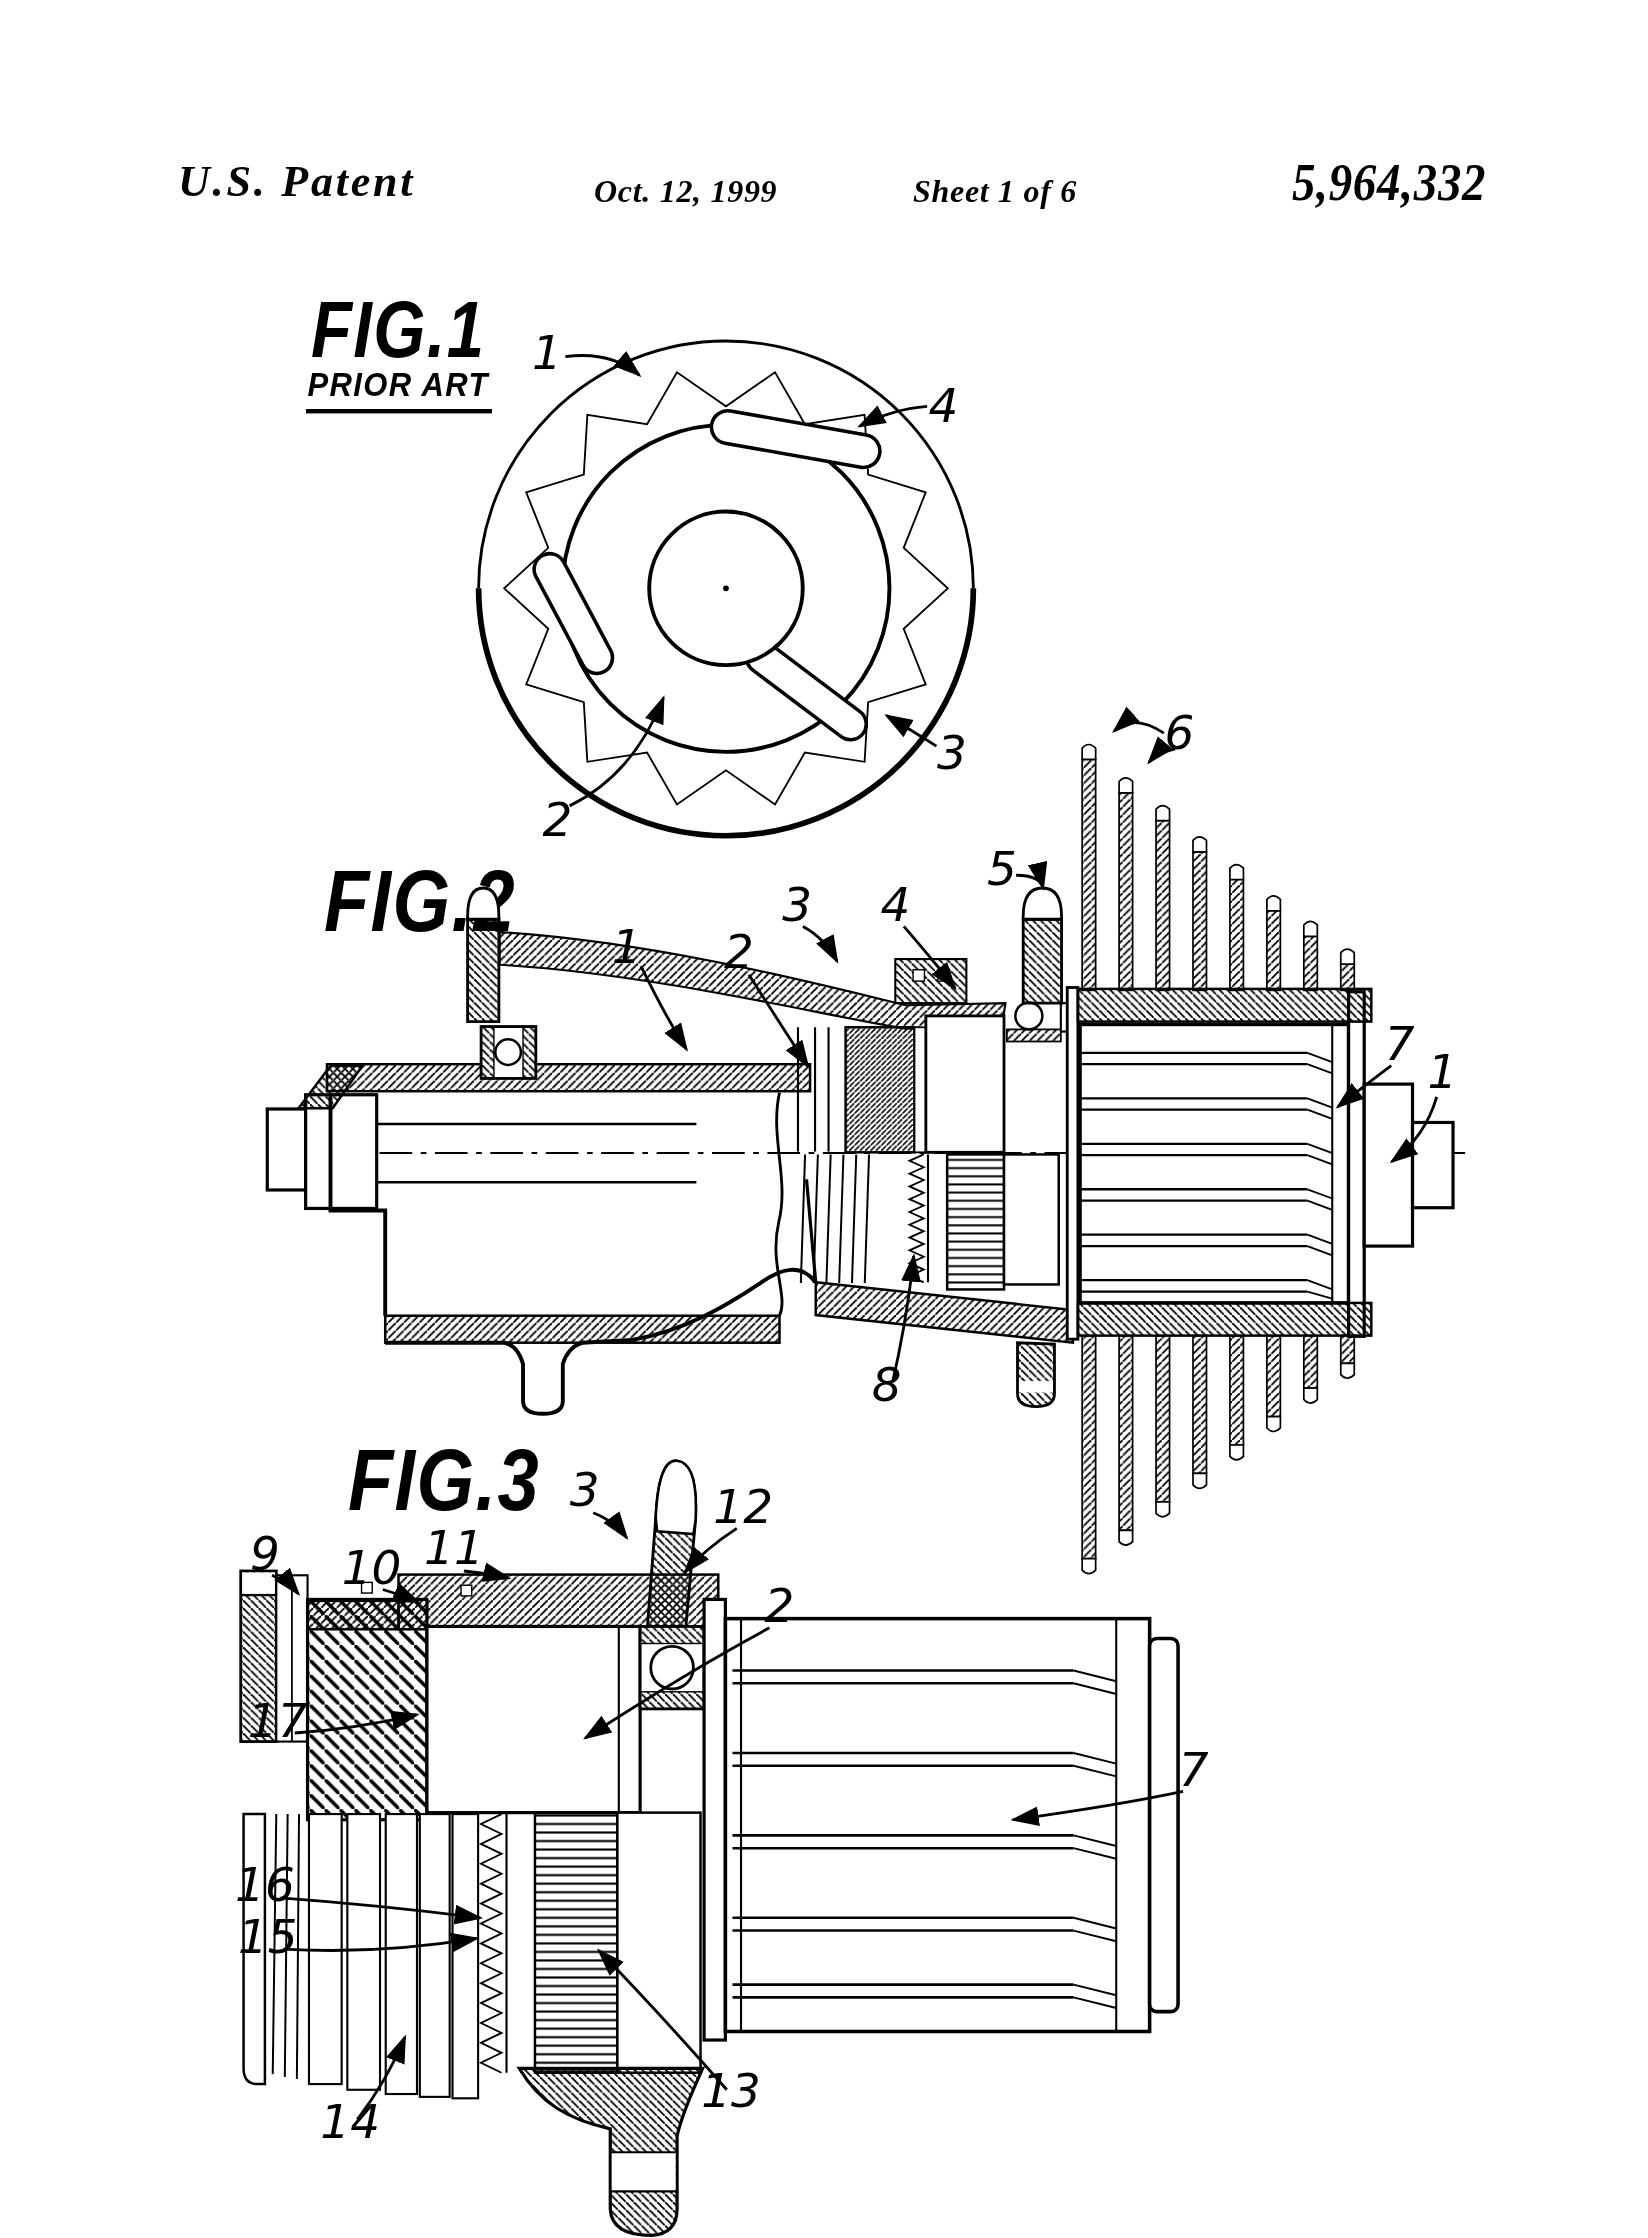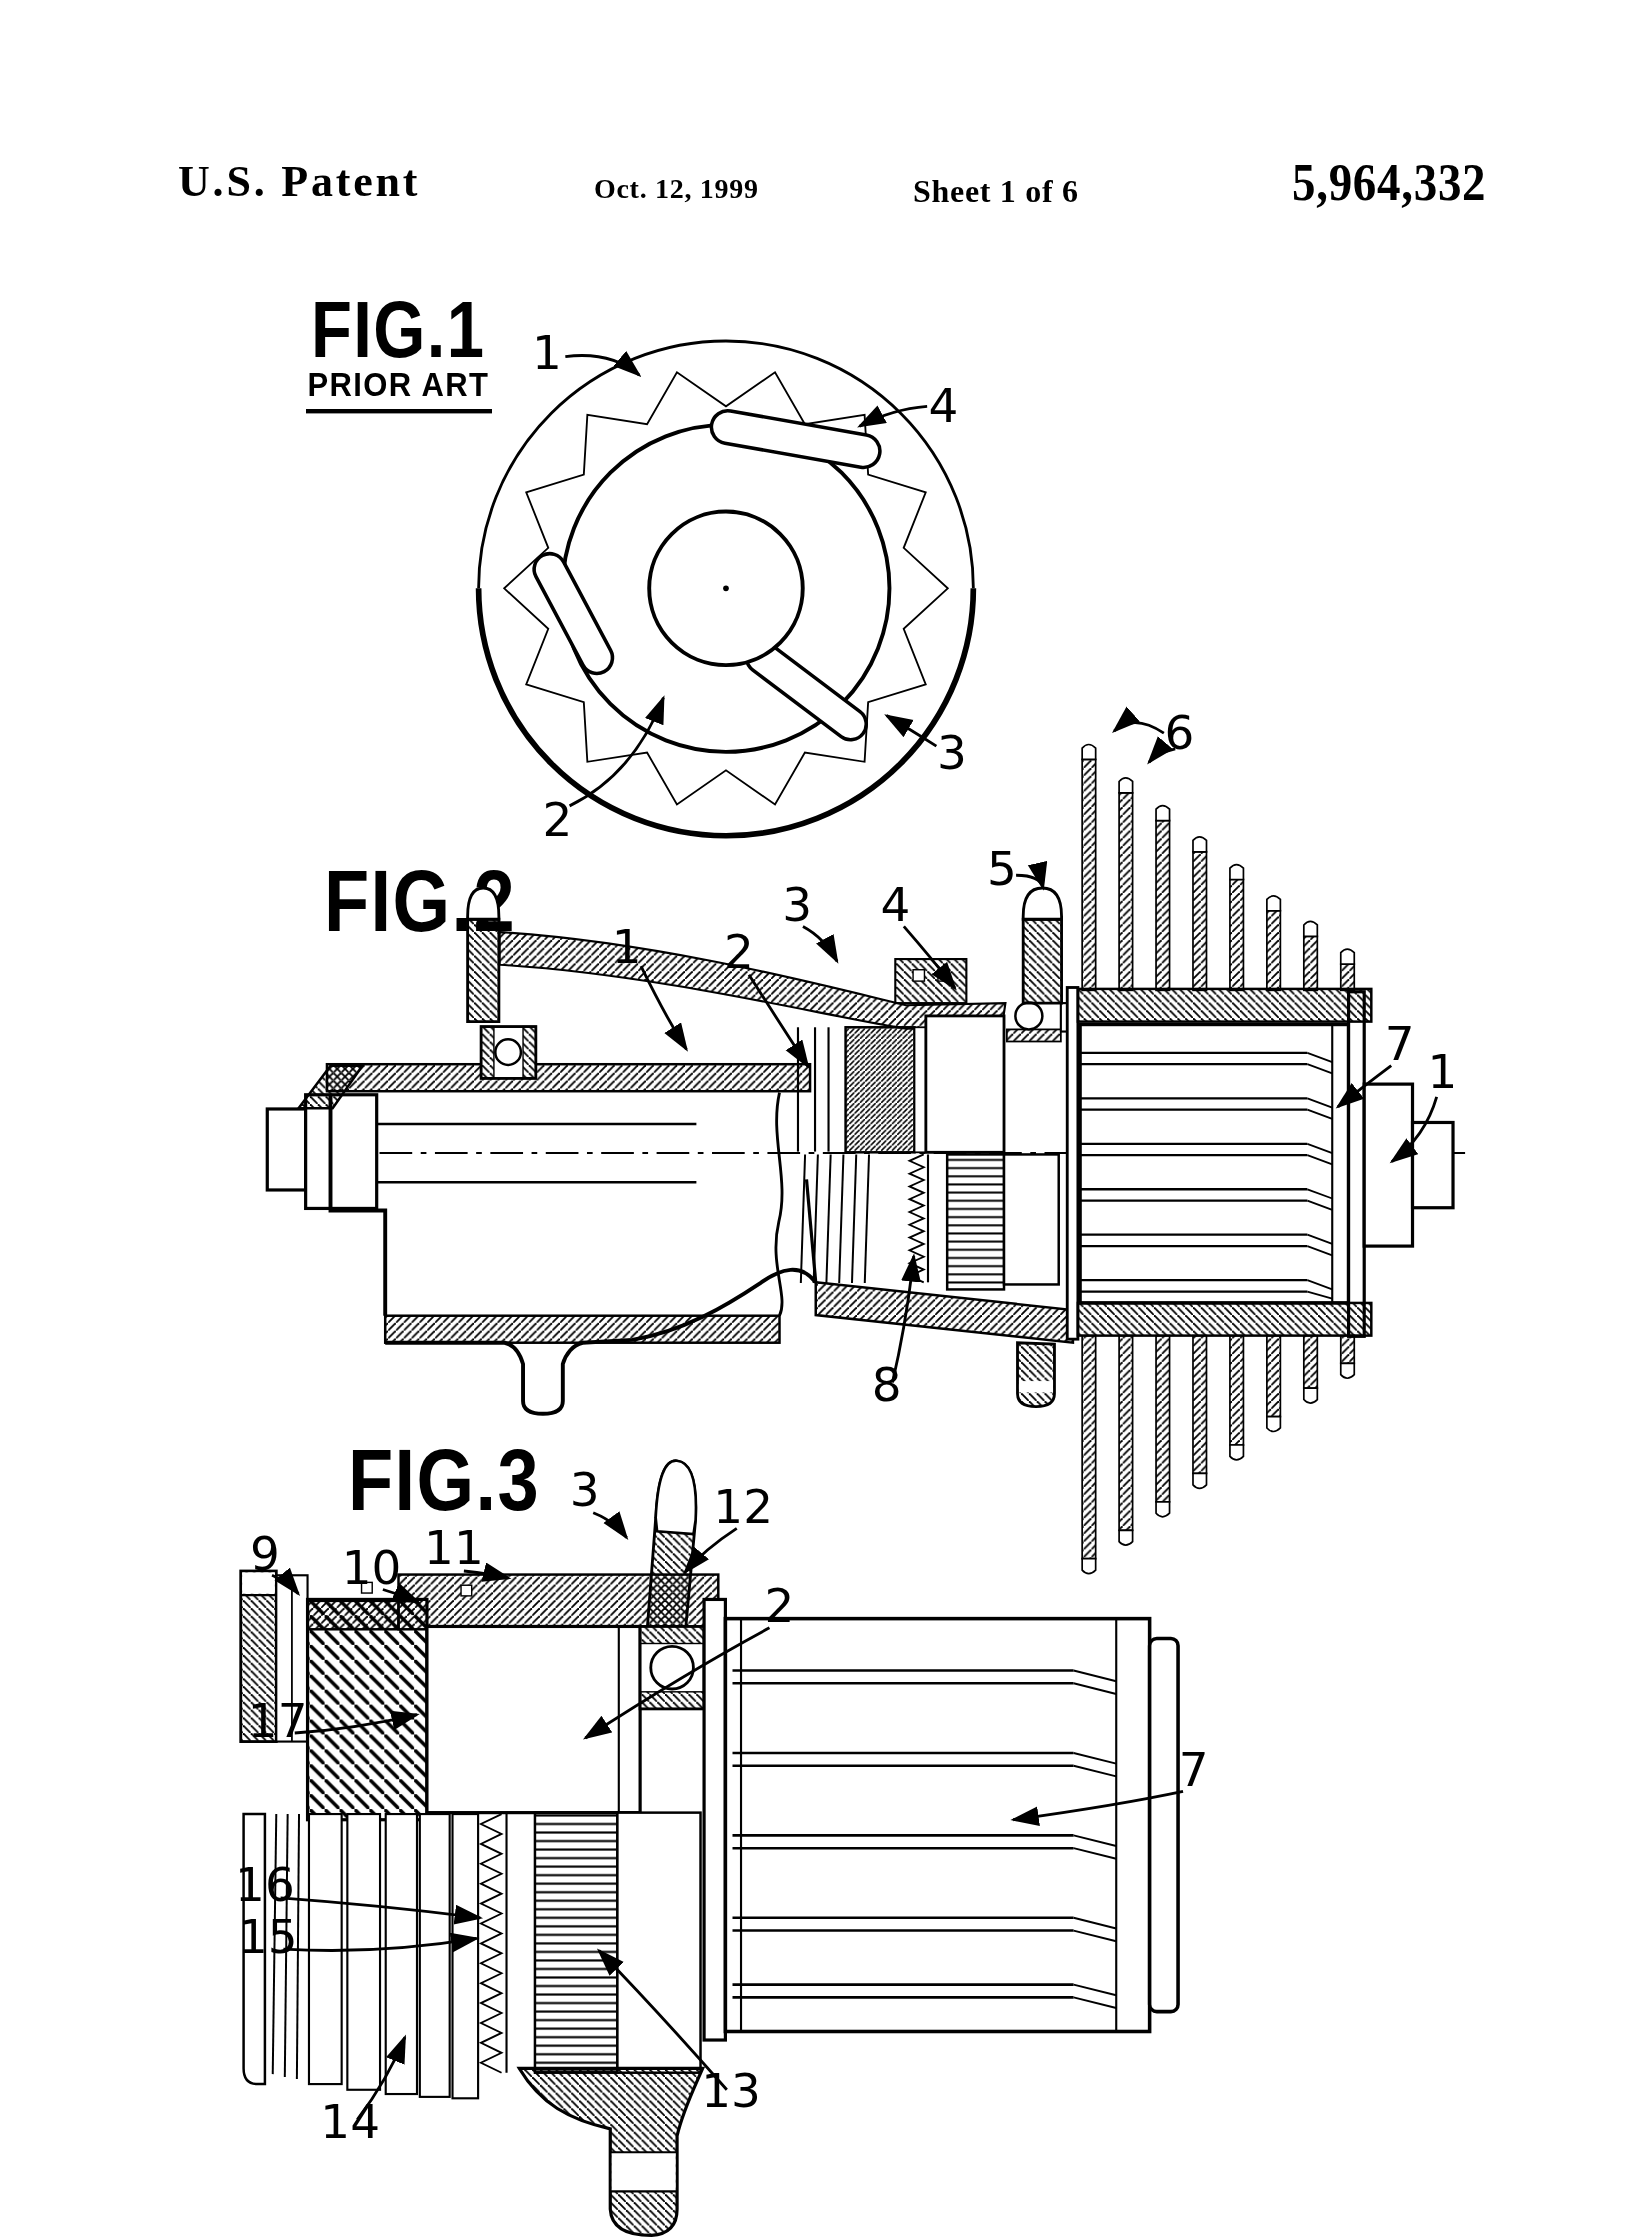--- a/index.html
+++ b/index.html
@@ -1,22 +1,22 @@
 <!DOCTYPE html>
 <html style="font-size:11.4px"><head>
 <meta charset="utf-8">
 <style>
   html,body{margin:0;padding:0;background:#e8e8e8;}
   .page{
     position:relative;width:1649px;height:2239px;background:#fff;
-    overflow:hidden;font-family:"Liberation Serif",serif;color:#000;
+    overflow:hidden;font-family:"Liberation Serif",serif;color:#000;font-style:italic;
   }
   .hdr{position:absolute;font-weight:bold;white-space:nowrap;}
   .hdr-office{left:178px;top:156px;font-size:44px;letter-spacing:2.8px;}
-  .hdr-date{left:594px;top:173px;font-size:28px;letter-spacing:0.7px;}
+  .hdr-date{left:594px;top:173px;font-size:32px;letter-spacing:0.7px;}
   .hdr-sheet{left:913px;top:173px;font-size:32px;letter-spacing:0.7px;}
   .hdr-number{left:1292px;top:152px;font-size:47px;letter-spacing:0.7px;transform:scaleY(1.12);transform-origin:top left;}
   .figtitle{
     position:absolute;font-family:"Liberation Sans",sans-serif;font-weight:bold;
     transform:scaleY(1.18);transform-origin:top left;white-space:nowrap;letter-spacing:1.4px;
   }
   .ft1{left:311px;top:284px;font-size:67px;}
   .ft2{left:324px;top:851px;font-size:74px;}
   .ft3{left:348px;top:1430px;font-size:74px;}
   .priorart{

